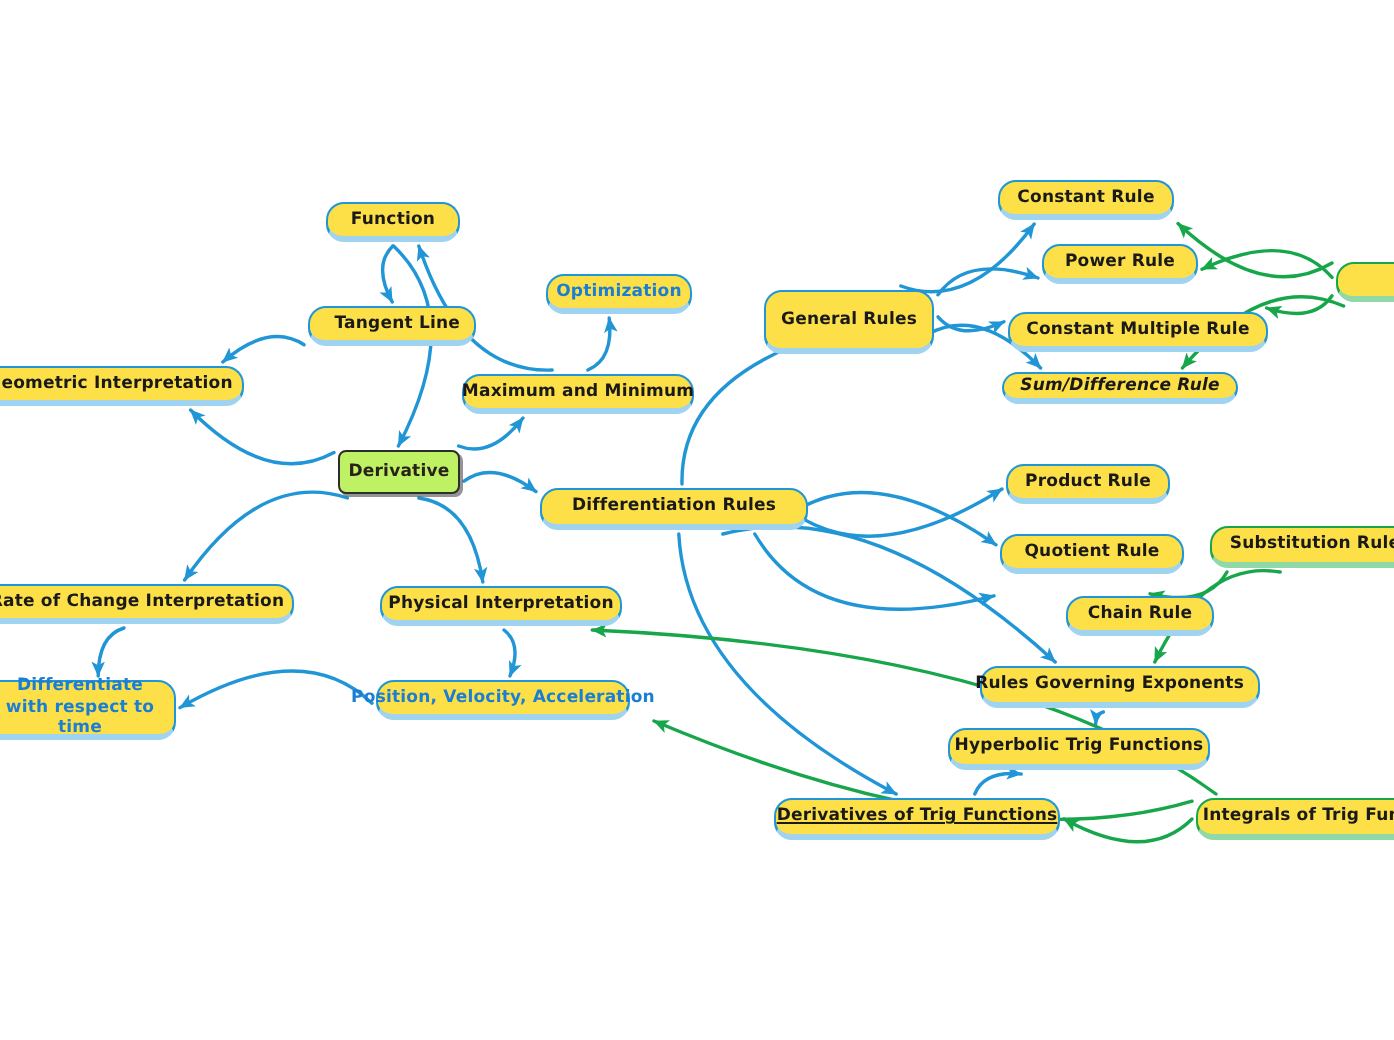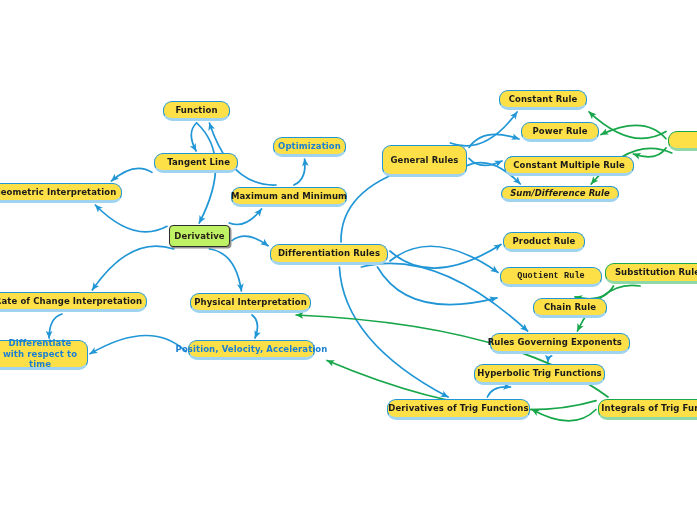--- a/index.html
+++ b/index.html
@@ -145,54 +145,54 @@
       </div>
       <div class="node n-bluetext wrap2" style="left: -8px; top: 340px; width: 96px; height: 30px;">
         <span class="lbl">Differentiate with respect to time</span>
       </div>
       <div class="node n-blue" style="left: 190px; top: 293px; width: 121px; height: 20px;">
         <span class="lbl">Physical Interpretation</span>
       </div>
       <div class="node n-bluetext" style="left: 188px; top: 340px; width: 127px; height: 20px; align-items: flex-end;">
         <span class="lbl">Position, Velocity, Acceleration</span>
       </div>
-      <div class="node n-blue" style="left: 270px; top: 244px; width: 118px; height: 21px;">
+      <div class="node n-blue" style="left: 270px; top: 244px; width: 134px; height: 21px;">
         <span class="lbl">Differentiation Rules</span>
       </div>
       <div class="node n-blue" style="left: 382px; top: 145px; width: 85px; height: 32px;">
         <span class="lbl">General Rules</span>
       </div>
       <div class="node n-blue" style="left: 499px; top: 90px; width: 88px; height: 20px;">
         <span class="lbl">Constant Rule</span>
       </div>
       <div class="node n-blue" style="left: 521px; top: 122px; width: 78px; height: 20px;">
         <span class="lbl">Power Rule</span>
       </div>
       <div class="node n-blue" style="left: 504px; top: 156px; width: 130px; height: 20px;">
         <span class="lbl">Constant Multiple Rule</span>
       </div>
       <div class="node n-blue" style="left: 501px; top: 186px; width: 118px; height: 16px; font-style: italic;">
         <span class="lbl">Sum/Difference Rule</span>
       </div>
       <div class="node n-blue" style="left: 503px; top: 232px; width: 82px; height: 20px;">
         <span class="lbl">Product Rule</span>
       </div>
-      <div class="node n-blue" style="left: 500px; top: 267px; width: 102px; height: 20px; font-family: Liberation Mono, monospace;">
+      <div class="node n-blue" style="left: 500px; top: 267px; width: 92px; height: 20px;">
         <span class="lbl">Quotient Rule</span>
       </div>
       <div class="node n-blue" style="left: 499px; top: 298px; width: 74px; height: 20px; margin-left: 34px;">
         <span class="lbl">Chain Rule</span>
       </div>
       <div class="node n-blue" style="left: 490px; top: 333px; width: 140px; height: 21px; justify-content: flex-end;">
         <span class="lbl">Rules Governing Exponents</span>
       </div>
       <div class="node n-blue" style="left: 474px; top: 364px; width: 131px; height: 21px;">
         <span class="lbl">Hyperbolic Trig Functions</span>
       </div>
-      <div class="node n-blue" style="left: 387px; top: 399px; width: 143px; height: 21px;">
+      <div class="node n-blue" style="left: 387px; top: 399px; width: 143px; height: 21px; text-decoration: underline;">
         <span class="lbl">Derivatives of Trig Functions</span>
       </div>
       <div class="node n-green" style="left: 668px; top: 131px; width: 70px; height: 20px;">
         <span class="lbl">Ba</span>
       </div>
       <div class="node n-green" style="left: 605px; top: 263px; width: 105px; height: 21px;">
         <span class="lbl">Substitution Rule</span>
       </div>
       <div class="node n-green" style="left: 598px; top: 399px; width: 115px; height: 21px;">
         <span class="lbl">Integrals of Trig Funct</span>

